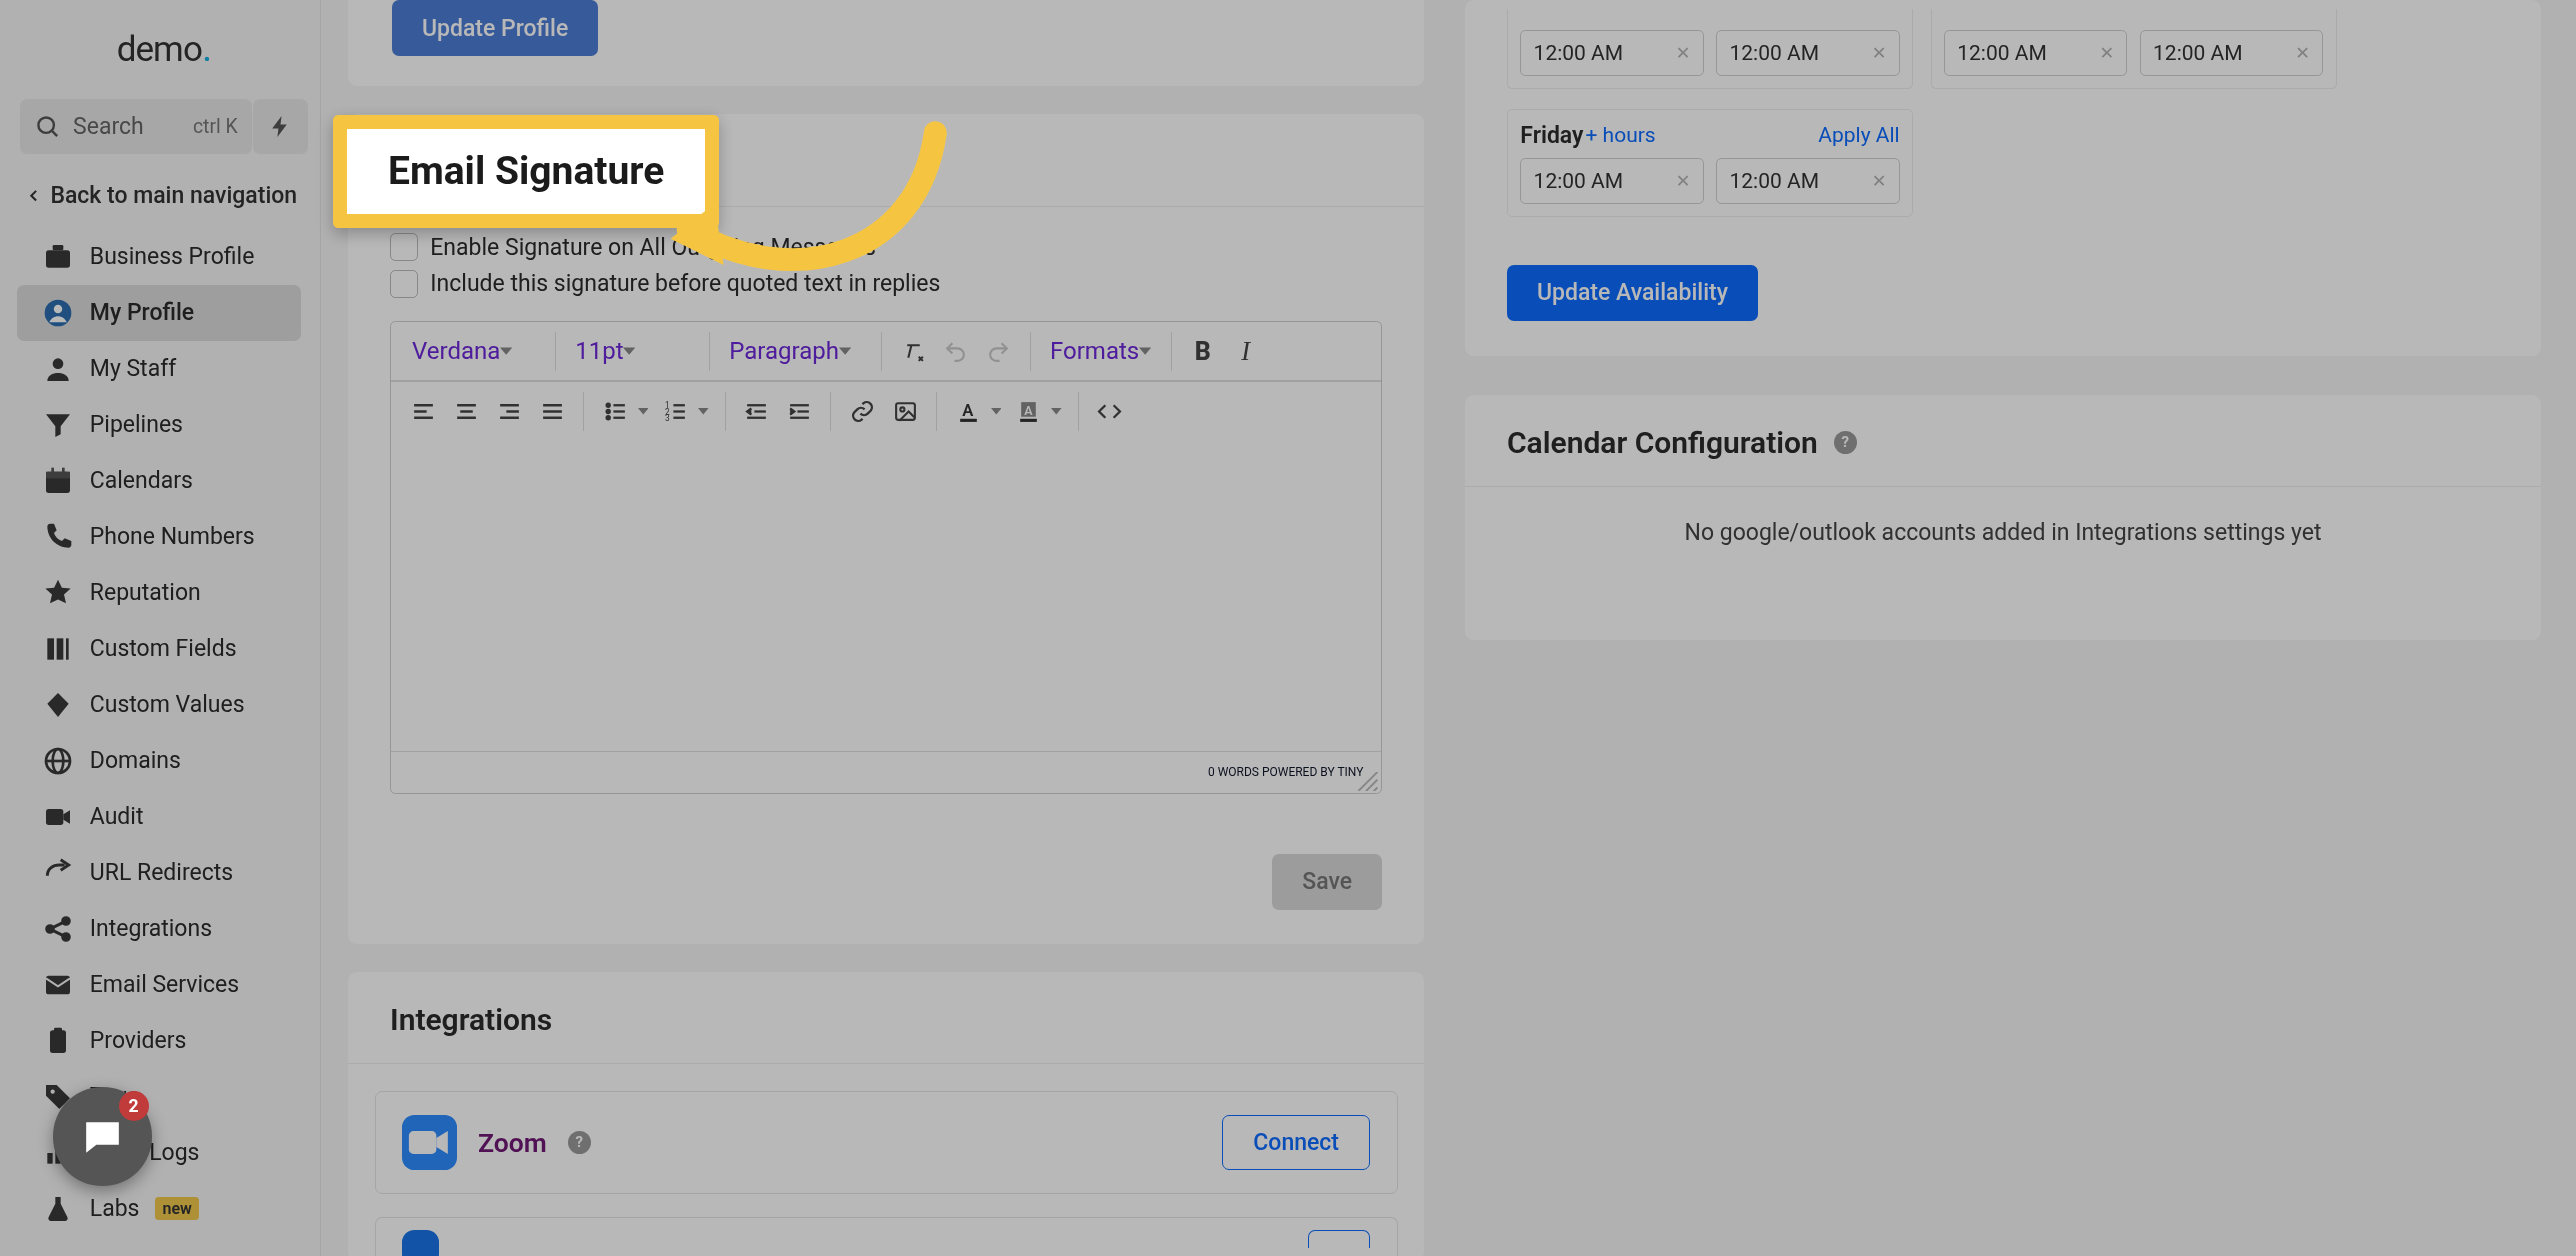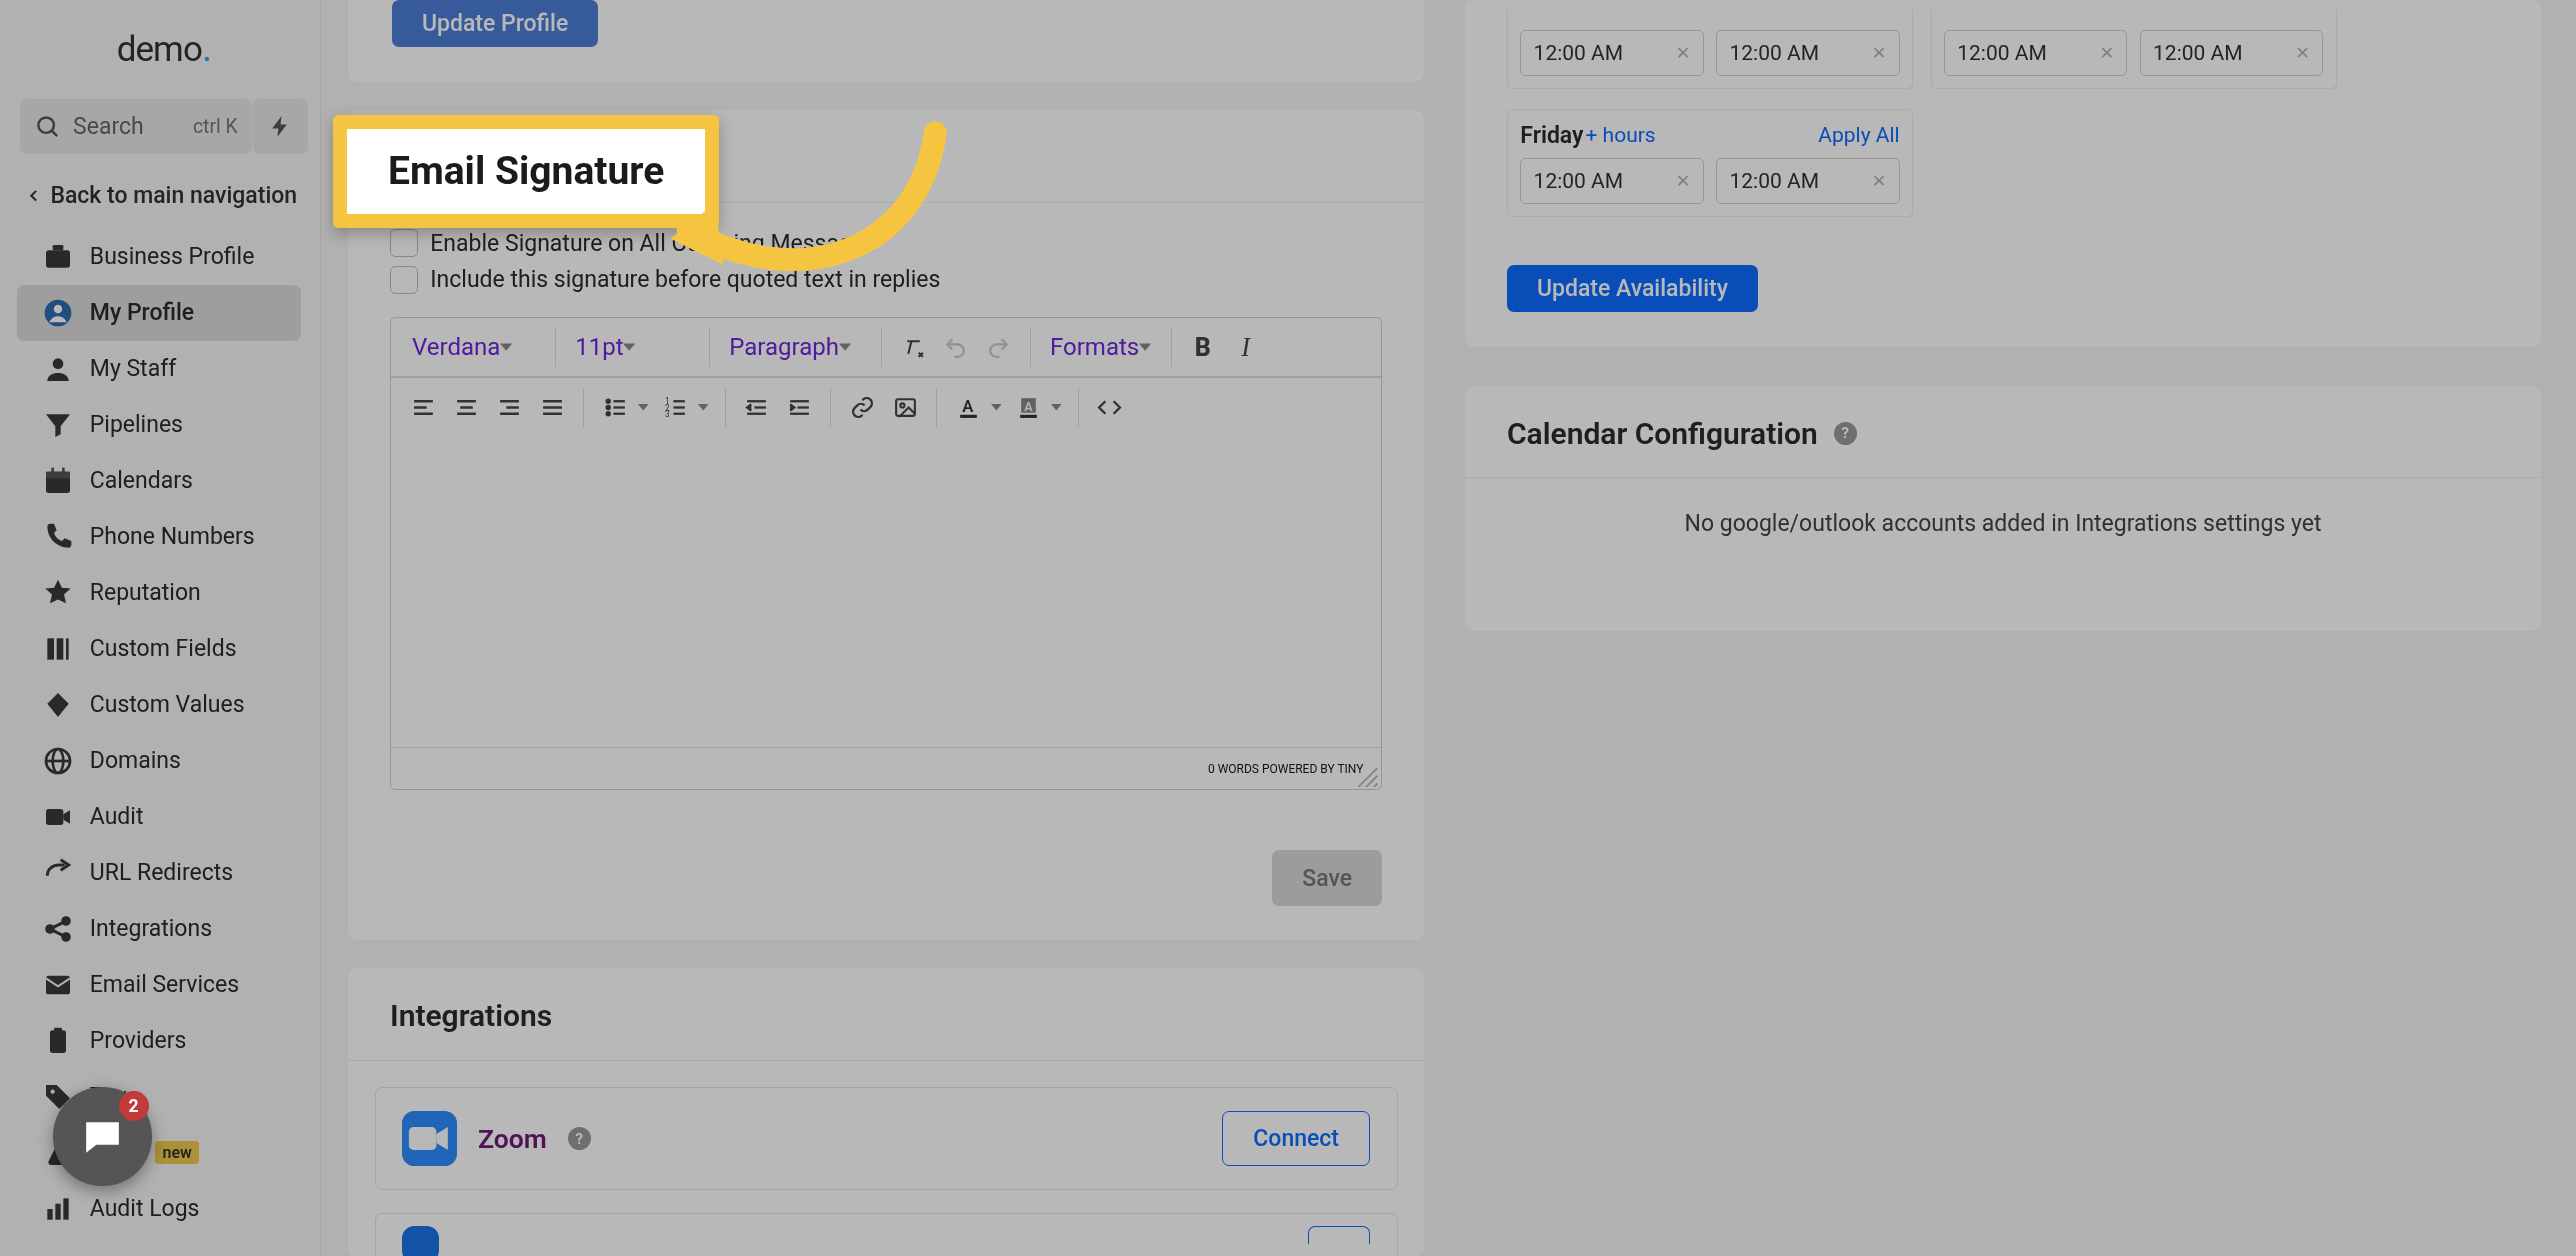--- a/index.html
+++ b/index.html
@@ -36,21 +36,21 @@
   .main { position: absolute; left: 313px; top: 0; right: 0; bottom: 0; padding: 0 35px; overflow: auto; display: flex; gap: 41px; z-index: 5; }
   .col-left { width: 1076px; display: flex; flex-direction: column; gap: 28px; padding-top: 0; }
   .col-right { width: 1076px; display: flex; flex-direction: column; gap: 39px; padding-top: 0; }
 
   .card { background: #fff; border-radius: 8.8px; padding: 0; }
   .card-header { padding: 30px 42px 26.5px 42px; font-size: 30px; font-weight: 600; border-bottom: 0.9px solid #eee; display: flex; align-items: center; gap: 16px; }
   .card-body { padding: 26.5px 42px 35px 42px; }
 
   
   .btn { display: inline-flex; align-items: center; justify-content: center; border-radius: 7px; font-size: 23px; font-weight: 500; cursor: pointer; }
-  .btn-primary { background: #0d6cff; color: #fff; height: 47px; padding: 0 30px; }
+  .btn-primary { background: #0d6cff; color: #fff; height: 56px; padding: 0 30px; }
   .btn-primary.muted { background: #4c7dd6; }
   .btn-disabled { background: #d8d8d8; color: #777; height: 56px; padding: 0 30px; }
   .btn-outline { border: 1.8px solid #0d6cff; color: #0d6cff; background: #fff; height: 55px; padding: 0 30px; }
 
   
   .chk-row { display: flex; align-items: center; gap: 12.3px; margin-bottom: 8.8px; font-size: 23px; color: #2b2b2b; }
   .chk { width: 28px; height: 28px; border: 1.8px solid #bbb; border-radius: 5.3px; background: #fff; }
 
   .editor-wrap { margin-top: 23px; border: 0.9px solid #d0d0d0; border-radius: 5.3px; }
   .toolbar { display: flex; align-items: center; padding: 8.8px 12.3px; border-bottom: 0.9px solid #e0e0e0; flex-wrap: wrap; gap: 1.8px; }
@@ -277,35 +277,35 @@
             <svg viewBox="0 0 24 24" fill="currentColor">
               <path d="M3 3h8l10 10-8 8L3 11z"></path>
               <circle cx="8" cy="8" r="1.6" fill="#f6f6f6"></circle>
             </svg>
           </span>
         <span>Tags</span>
       </div>
       <div class="nav-item">
         <span class="nicon">
             <svg viewBox="0 0 24 24" fill="currentColor">
-              <path d="M10 3h4v5l5 10a2 2 0 0 1-2 3H7a2 2 0 0 1-2-3l5-10z"></path>
-            </svg>
-          </span>
-        <span>Labs</span>
-        <span class="badge">new</span>
-      </div>
-      <div class="nav-item">
-        <span class="nicon">
-            <svg viewBox="0 0 24 24" fill="currentColor">
               <rect x="4" y="12" width="4" height="8"></rect>
               <rect x="10" y="8" width="4" height="12"></rect>
               <rect x="16" y="4" width="4" height="16"></rect>
             </svg>
           </span>
         <span>Audit Logs</span>
+      </div>
+      <div class="nav-item">
+        <span class="nicon">
+            <svg viewBox="0 0 24 24" fill="currentColor">
+              <path d="M10 3h4v5l5 10a2 2 0 0 1-2 3H7a2 2 0 0 1-2-3l5-10z"></path>
+            </svg>
+          </span>
+        <span>Labs</span>
+        <span class="badge">new</span>
       </div>
     </nav>
   </aside>
 
   <main class="main">
 
     <div class="col-left">
 
       <div class="card top-partial">
         <span class="btn btn-primary muted">Update Profile</span>

